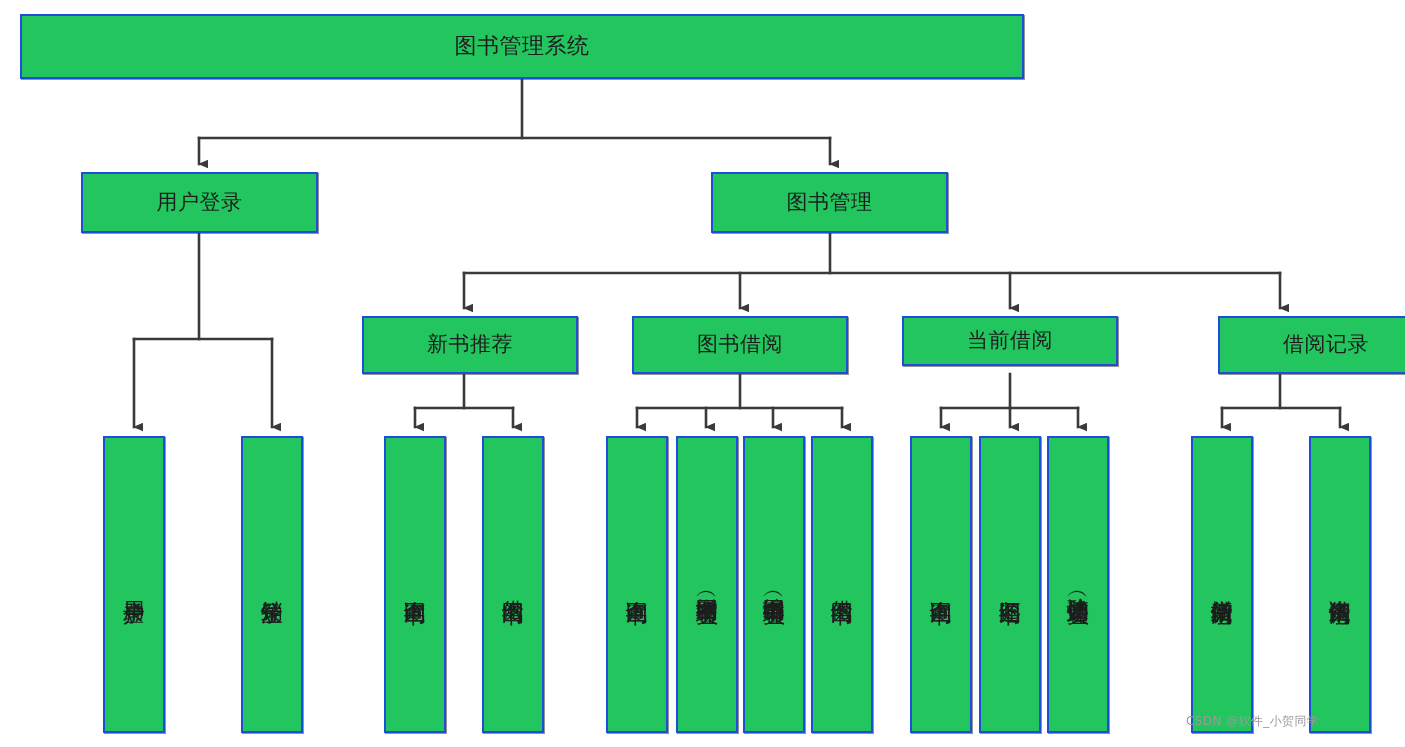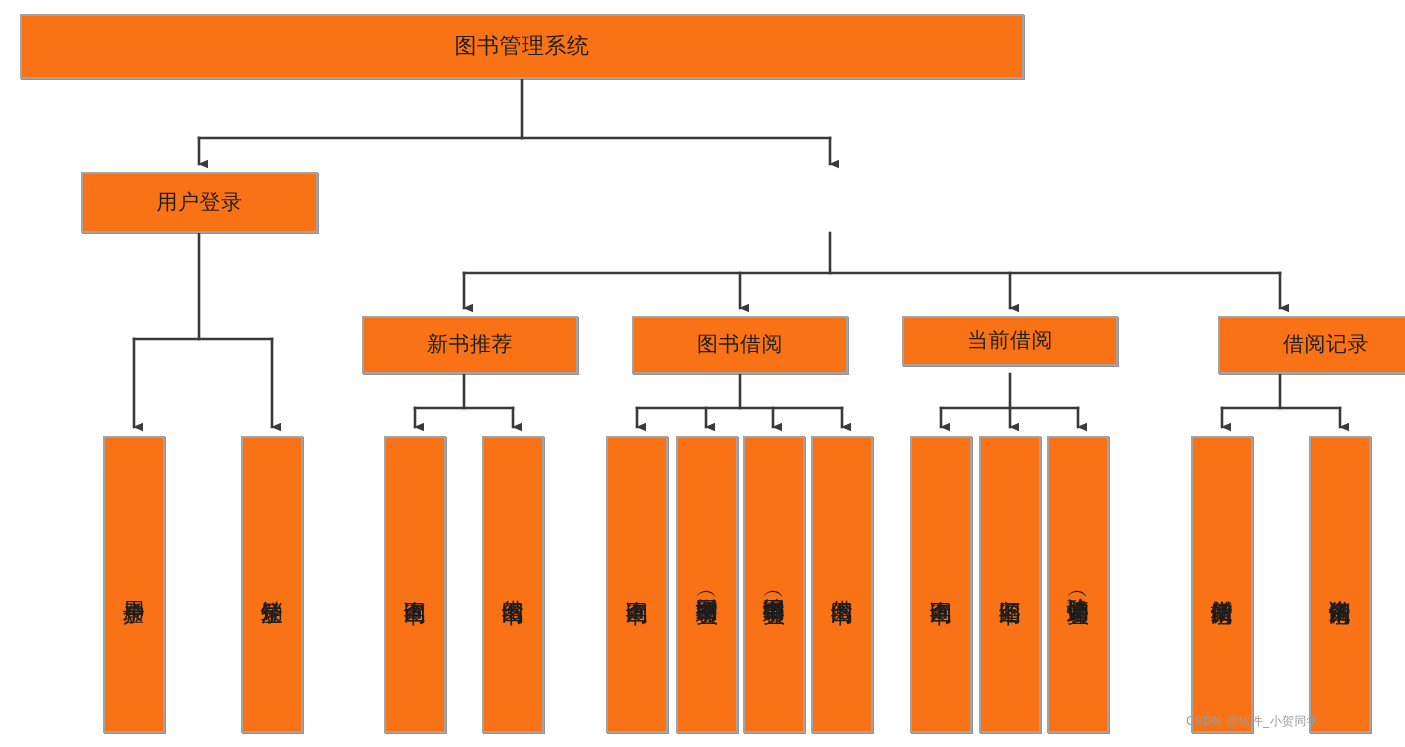--- a/index.html
+++ b/index.html
@@ -22,22 +22,22 @@
     position: absolute;
     left: 0;
     top: 0;
     width: 1405px;
     height: 747px;
     pointer-events: none;
   }
   .node {
     position: absolute;
     box-sizing: border-box;
-    background: #f97316;
-    border: 2px solid #a3a3a3;
+    background: #22c55e;
+    border: 2px solid #1d4ed8;
     box-shadow: 1px 1px 0 0 rgba(60,60,60,0.55);
     display: flex;
     align-items: center;
     justify-content: center;
     color: #1d1d1d;
     z-index: 2;
   }
   .node-label {
     display: block;
     text-align: center;
@@ -133,20 +133,23 @@
     </g>
   </svg>
 
   <div class="node horiz root" style="left:20px; top:14px; width:1004px; height:65px;">
     <span class="node-label">图书管理系统</span>
   </div>
 
   <div class="node horiz" style="left:81px; top:172px; width:237px; height:61px;">
     <span class="node-label">用户登录</span>
   </div>
+  <div class="node horiz" style="left:711px; top:172px; width:237px; height:61px;">
+    <span class="node-label">图书管理</span>
+  </div>
 
   <div class="node horiz" style="left:632px; top:316px; width:216px; height:58px;">
     <span class="node-label">图书借阅</span>
   </div>
   <div class="node horiz" style="left:362px; top:316px; width:216px; height:58px;">
     <span class="node-label">新书推荐</span>
   </div>
   <div class="node horiz" style="left:902px; top:316px; width:216px; height:50px;">
     <span class="node-label">当前借阅</span>
   </div>

